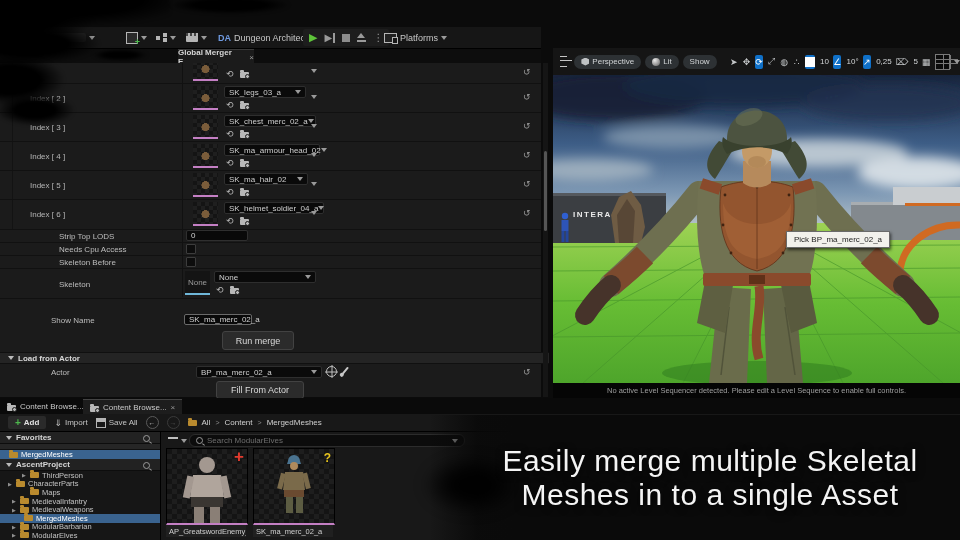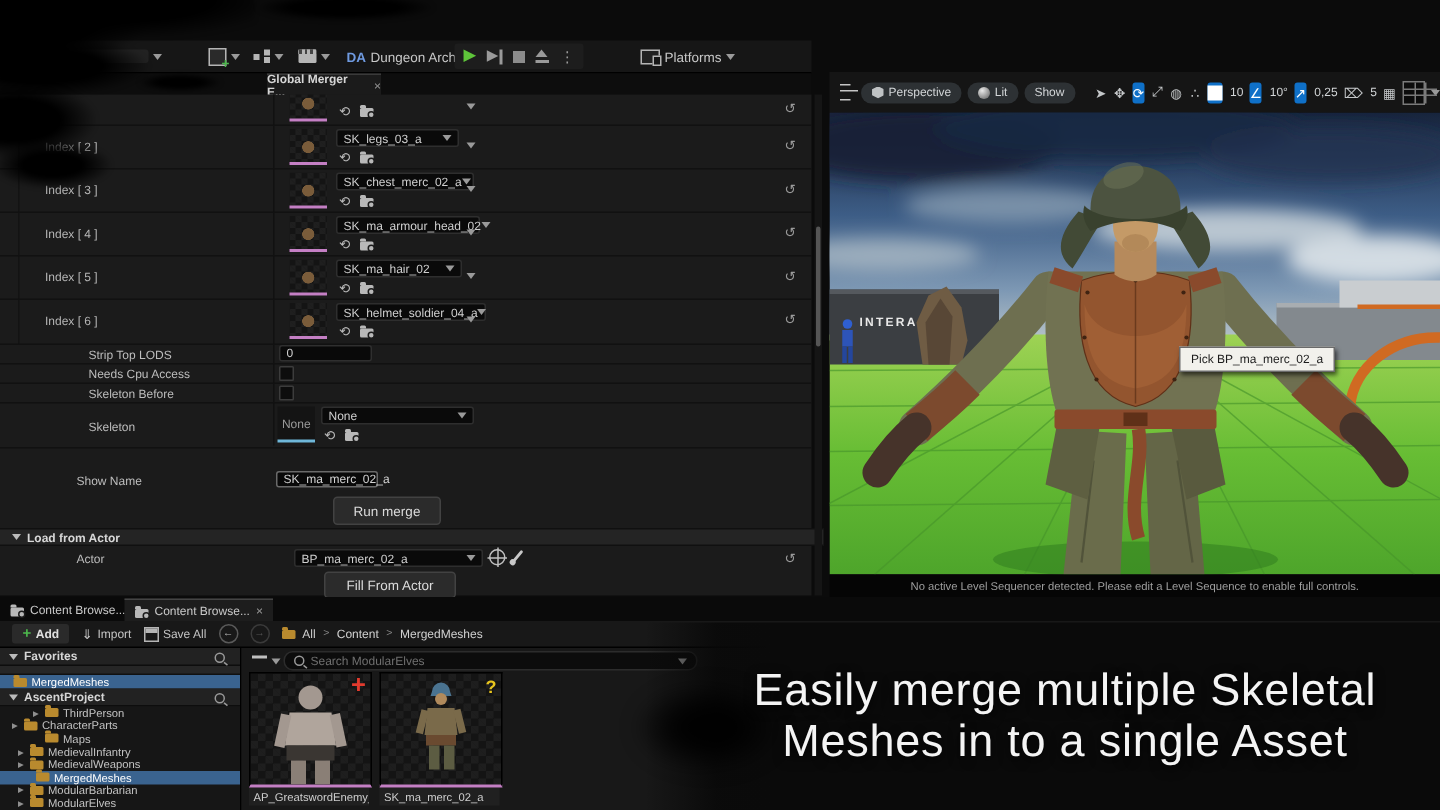--- a/index.html
+++ b/index.html
@@ -2,21 +2,21 @@
 <html style="--accent-blue: #0f70c8; --selection-blue: #3a638f; --play-green: #5ec43a; --add-green: #4db84d; --skeletal-pink: #c47fc4; --skeleton-cyan: #6fb7d9; --plus-red: #e23b2e; --question-yellow: #e8c51e; --folder-orange: #b98a2e;"><head>
 <meta charset="utf-8">
 <style>
   html,body{margin:0;padding:0;background:#000;}
   #screen{position:relative;width:960px;height:540px;overflow:hidden;background:#0b0b0b;
     font-family:"Liberation Sans",sans-serif;color:#cfcfcf;font-size:8px;}
   
   .menubar{position:absolute;left:0;top:0;width:960px;height:27px;background:#0a0a0a;}
   .menu-tab{position:absolute;top:13px;color:#b9b9b9;font-size:9px;}
   .maintoolbar{position:absolute;left:0;top:27px;width:541px;height:21px;background:#161616;border-bottom:1px solid #000;}
-  .tbtn{position:absolute;top:3px;height:15px;display:flex;align-items:center;gap:3px;color:#c7c7c7;font-size:9px;margin-left:13px;}
+  .tbtn{position:absolute;top:3px;height:15px;display:flex;align-items:center;gap:3px;color:#c7c7c7;font-size:9px;}
   .chev{display:inline-block;width:0;height:0;border-left:3px solid transparent;border-right:3px solid transparent;border-top:4px solid #9a9a9a;}
   .cubeic{position:relative;width:10px;height:10px;border:1px solid #b5b5b5;background:#2a2a2a;}
   .cubeic::after{content:"+";position:absolute;right:-3px;bottom:-4px;color:var(--add-green,#4db84d);font-size:9px;font-weight:bold;}
   .nodeic{position:relative;width:11px;height:9px;}
   .nodeic::before{content:"";position:absolute;left:0;top:3px;width:4px;height:4px;background:#b5b5b5;}
   .nodeic::after{content:"";position:absolute;right:0;top:0;width:4px;height:4px;background:#b5b5b5;box-shadow:0 5px 0 #b5b5b5;}
   .clapic{width:12px;height:9px;background:#b5b5b5;border-radius:1px;position:relative;}
   .clapic::before{content:"";position:absolute;left:0;top:0;width:12px;height:3px;background:repeating-linear-gradient(90deg,#444 0 2px,#b5b5b5 2px 4px);}
   .dabadge{font-weight:bold;font-size:9px;color:#6f9ae0;}
   .playgrp{position:absolute;left:303px;top:2px;height:17px;display:flex;align-items:center;gap:7px;padding:0 6px;background:#1d1d1d;border-radius:2px;}
@@ -175,21 +175,21 @@
       <span class="dabadge">DA</span>
       <span>Dungeon Architect</span>
     </div>
     <div class="playgrp">
       <span class="play">▶</span>
       <span class="step">▶</span>
       <span class="stop"></span>
       <span class="eject"></span>
       <span class="vdots">⋮</span>
     </div>
-    <div class="tbtn" style="left:414px">
+    <div class="tbtn" style="left:384px">
       <span class="platicon"></span>
       <span>Platforms</span>
       <i class="chev"></i>
     </div>
   </div>
 
   <div class="edit-tabstrip">
     <div class="edit-tab">
       <span>Global Merger E...</span>
       <span class="x">×</span>

